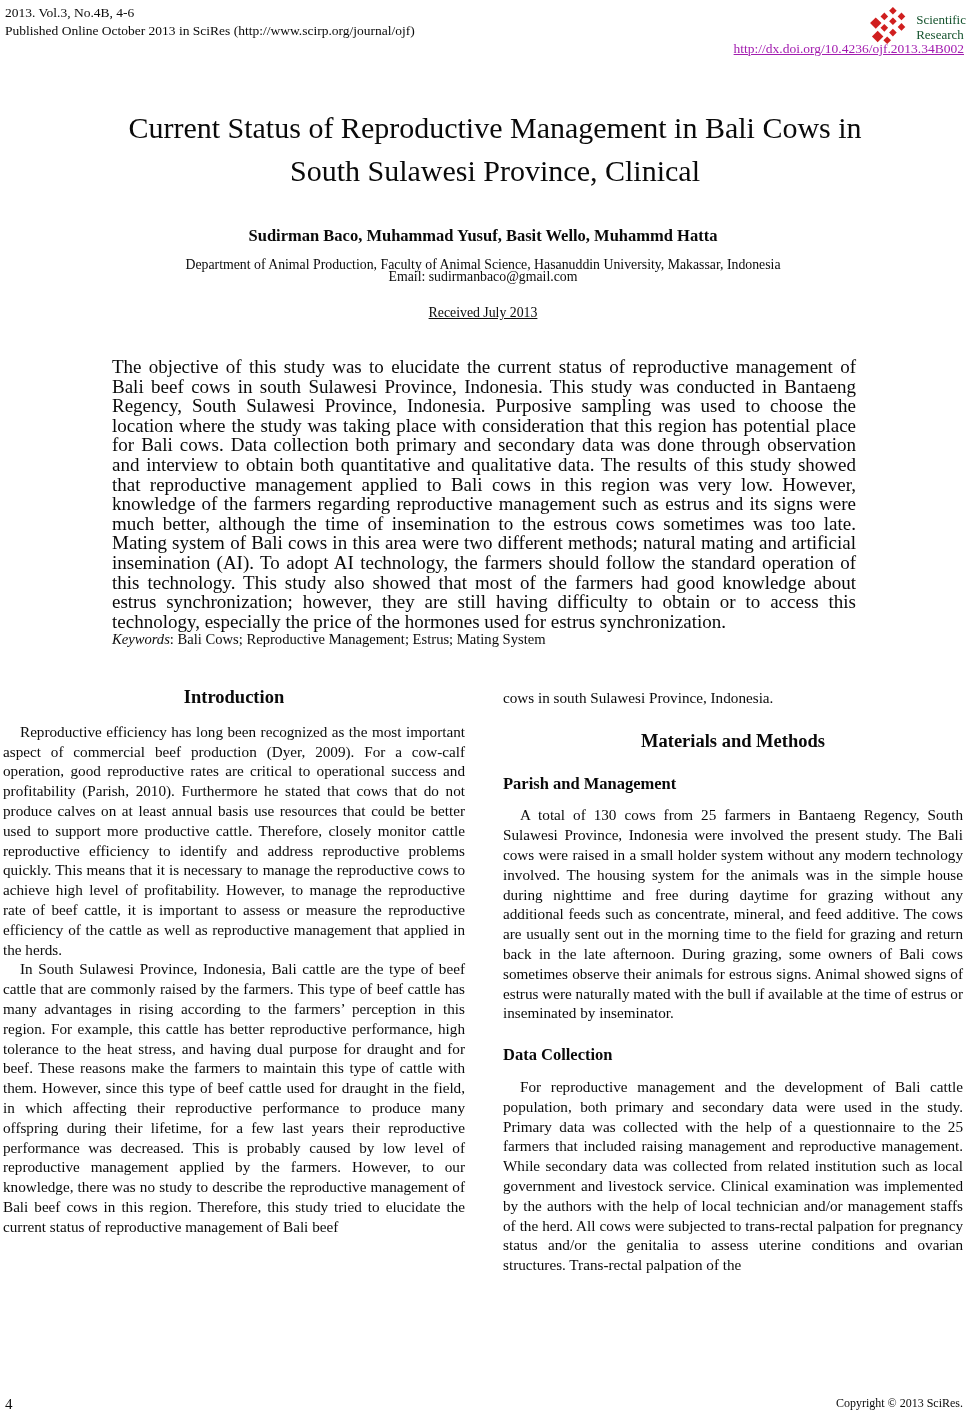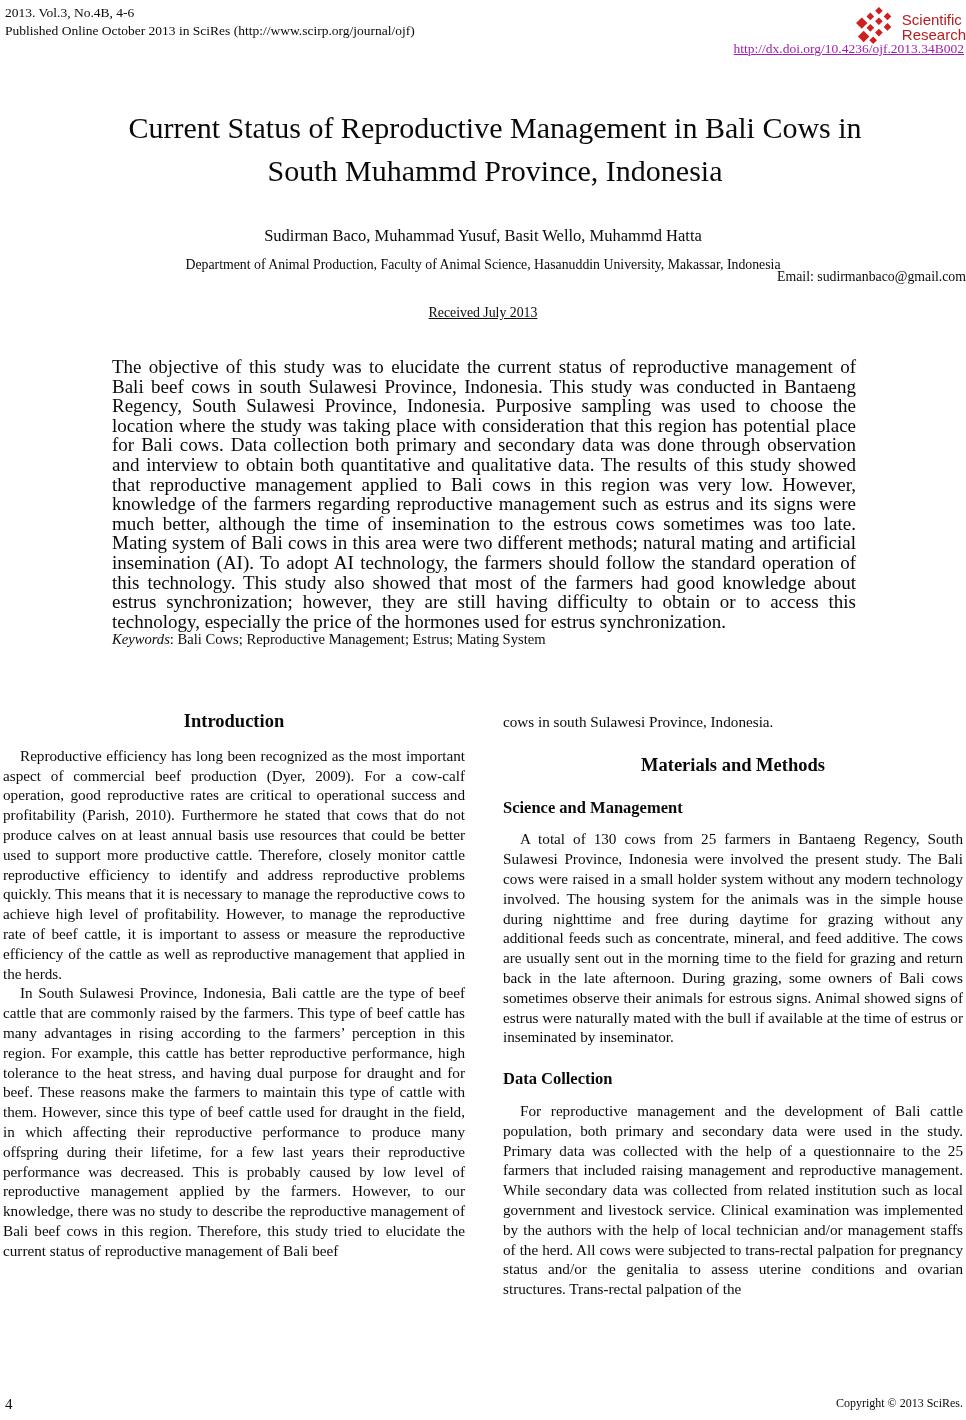--- a/index.html
+++ b/index.html
@@ -8,33 +8,33 @@
     width:966px;height:1420px;
     margin:0 auto;
     background:#ffffff;
     font-family:"Liberation Serif","DejaVu Serif",serif;
     color:#0a0a0a;
     overflow:hidden;
   }
   
   .hdr-left{position:absolute;top:4px;left:5px;font-size:13.5px;line-height:17.5px;}
   .logo{position:absolute;top:5px;right:0px;display:flex;align-items:center;gap:4px;}
-  .logo-text{font-family:Liberation Sans, sans-serif;font-size:15px;line-height:15.5px;color:#b91c1c;}
+  .logo-text{font-family:Liberation Serif, serif;font-size:13px;line-height:15.5px;color:#14532d;}
   .doi{position:absolute;top:41px;right:2px;font-size:13.5px;color:#a21caf;text-decoration:underline;cursor:pointer;}
   
   .title{position:absolute;top:106px;left:12px;width:966px;text-align:center;font-size:30px;line-height:43px;font-weight:normal;margin:0;}
-  .authors{position:absolute;top:226px;left:0;width:966px;text-align:center;font-size:16.5px;}
+  .authors{position:absolute;top:226px;left:0;width:966px;text-align:center;font-size:16.5px;font-weight:bold;}
   .affil{position:absolute;top:257px;left:0;width:966px;text-align:center;font-size:13.8px;}
-  .email{position:absolute;top:269px;left:0;width:966px;text-align:right;font-size:13.8px;}
+  .email{position:absolute;top:269px;left:0;width:966px;text-align:center;font-size:13.8px;}
   .received{position:absolute;top:305px;left:0;width:966px;text-align:center;font-size:13.8px;text-decoration:underline;}
   .abstract{position:absolute;top:357px;left:112px;width:744px;font-size:19px;line-height:19.6px;text-align:justify;}
   .keywords{position:absolute;top:631px;left:112px;width:744px;font-size:14.6px;}
   .keywords .kw-label{font-style:italic;}
   
-  .col{position:absolute;top:712px;font-size:15.2px;line-height:19.8px;}
+  .col{position:absolute;top:688px;font-size:15.2px;line-height:19.8px;}
   .col-left{left:3px;width:462px;}
   .col-right{left:503px;width:460px;}
   .col h2{font-size:18.5px;text-align:center;margin:0 0 14px 0;font-weight:bold;}
   .col h3{font-size:16.5px;text-align:left;margin:22px 0 12px 0;font-weight:bold;}
   .col p{margin:0;text-align:justify;text-indent:17px;}
   .col p.no-indent{text-indent:0;text-align:left;}
   .col-right h2{margin-top:24px;}
   
   .page-num{position:absolute;left:5px;top:1396px;font-size:15px;}
   .copyright{position:absolute;right:3px;top:1396px;font-size:12px;margin-left:22px;}
@@ -67,42 +67,42 @@
     </span>
     <span class="logo-text">
       <div>Scientific</div>
       <div>Research</div>
     </span>
   </div>
   <div class="doi">http://dx.doi.org/10.4236/ojf.2013.34B002</div>
 
   <h1 class="title">
     <span>Current Status of Reproductive Management in Bali Cows in</span><br>
-    <span>South Muhammd Province, Indonesia</span>
+    <span>South Sulawesi Province, Clinical</span>
   </h1>
   <div class="authors">Sudirman Baco, Muhammad Yusuf, Basit Wello, Muhammd Hatta</div>
   <div class="affil">Department of Animal Production, Faculty of Animal Science, Hasanuddin University, Makassar, Indonesia</div>
   <div class="email">Email: sudirmanbaco@gmail.com</div>
   <div class="received">Received July 2013</div>
 
   <div class="abstract">The objective of this study was to elucidate the current status of reproductive management of Bali beef cows in south Sulawesi Province, Indonesia. This study was conducted in Bantaeng Regency, South Sulawesi Province, Indonesia. Purposive sampling was used to choose the location where the study was taking place with consideration that this region has potential place for Bali cows. Data collection both primary and secondary data was done through observation and interview to obtain both quantitative and qualitative data. The results of this study showed that reproductive management applied to Bali cows in this region was very low. However, knowledge of the farmers regarding reproductive management such as estrus and its signs were much better, although the time of insemination to the estrous cows sometimes was too late. Mating system of Bali cows in this area were two different methods; natural mating and artificial insemination (AI). To adopt AI technology, the farmers should follow the standard operation of this technology. This study also showed that most of the farmers had good knowledge about estrus synchronization; however, they are still having difficulty to obtain or to access this technology, especially the price of the hormones used for estrus synchronization.</div>
   <div class="keywords">
     <span class="kw-label">Keywords</span><span>: Bali Cows; Reproductive Management; Estrus; Mating System</span>
   </div>
 
   <div class="col col-left">
     <h2>Introduction</h2>
     <p>Reproductive efficiency has long been recognized as the most important aspect of commercial beef production (Dyer, 2009). For a cow-calf operation, good reproductive rates are critical to operational success and profitability (Parish, 2010). Furthermore he stated that cows that do not produce calves on at least annual basis use resources that could be better used to support more productive cattle. Therefore, closely monitor cattle reproductive efficiency to identify and address reproductive problems quickly. This means that it is necessary to manage the reproductive cows to achieve high level of profitability. However, to manage the reproductive rate of beef cattle, it is important to assess or measure the reproductive efficiency of the cattle as well as reproductive management that applied in the herds.</p>
     <p>In South Sulawesi Province, Indonesia, Bali cattle are the type of beef cattle that are commonly raised by the farmers. This type of beef cattle has many advantages in rising according to the farmers’ perception in this region. For example, this cattle has better reproductive performance, high tolerance to the heat stress, and having dual purpose for draught and for beef. These reasons make the farmers to maintain this type of cattle with them. However, since this type of beef cattle used for draught in the field, in which affecting their reproductive performance to produce many offspring during their lifetime, for a few last years their reproductive performance was decreased. This is probably caused by low level of reproductive management applied by the farmers. However, to our knowledge, there was no study to describe the reproductive management of Bali beef cows in this region. Therefore, this study tried to elucidate the current status of reproductive management of Bali beef</p>
   </div>
 
   <div class="col col-right">
     <p class="no-indent">cows in south Sulawesi Province, Indonesia.</p>
     <h2>Materials and Methods</h2>
-    <h3>Science and Management</h3>
+    <h3>Parish and Management</h3>
     <p>A total of 130 cows from 25 farmers in Bantaeng Regency, South Sulawesi Province, Indonesia were involved the present study. The Bali cows were raised in a small holder system without any modern technology involved. The housing system for the animals was in the simple house during nighttime and free during daytime for grazing without any additional feeds such as concentrate, mineral, and feed additive. The cows are usually sent out in the morning time to the field for grazing and return back in the late afternoon. During grazing, some owners of Bali cows sometimes observe their animals for estrous signs. Animal showed signs of estrus were naturally mated with the bull if available at the time of estrus or inseminated by inseminator.</p>
     <h3>Data Collection</h3>
     <p>For reproductive management and the development of Bali cattle population, both primary and secondary data were used in the study. Primary data was collected with the help of a questionnaire to the 25 farmers that included raising management and reproductive management. While secondary data was collected from related institution such as local government and livestock service. Clinical examination was implemented by the authors with the help of local technician and/or management staffs of the herd. All cows were subjected to trans-rectal palpation for pregnancy status and/or the genitalia to assess uterine conditions and ovarian structures. Trans-rectal palpation of the</p>
   </div>
 
   <div class="page-num">4</div>
   <div class="copyright">Copyright © 2013 SciRes.</div>
 
 </div>
 

